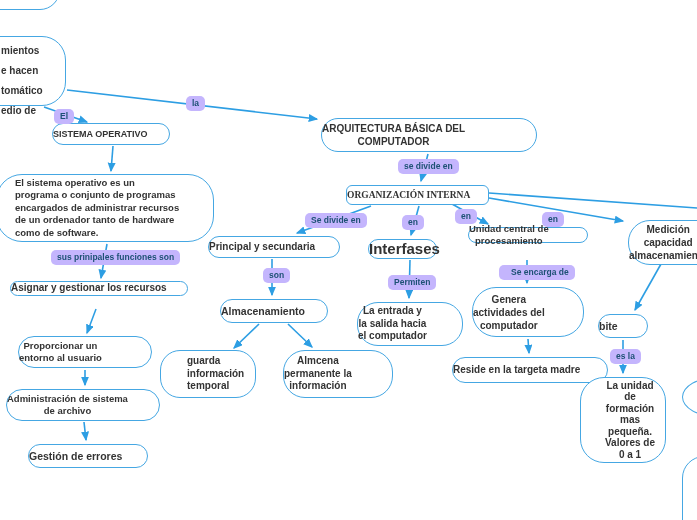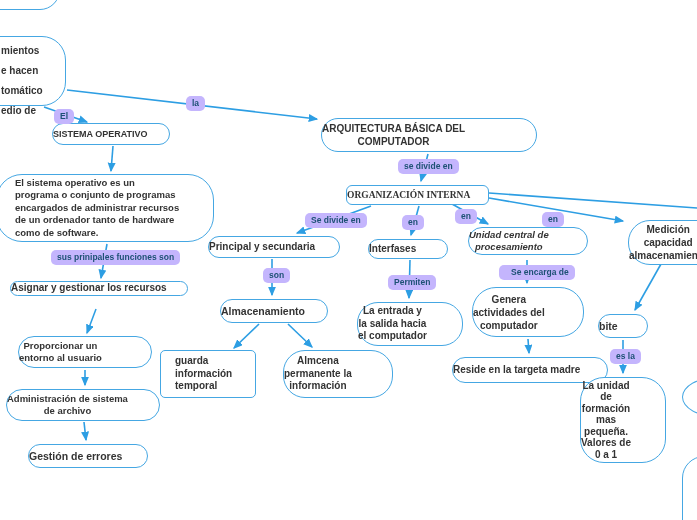--- a/index.html
+++ b/index.html
@@ -100,43 +100,43 @@
   </div>
 
   <div class="node" style="left:208px;top:236px;width:132px;height:22px;font-size:10px;border-radius:11px;">
     <span>Principal y secundaria</span>
   </div>
 
   <div class="node" style="left:220px;top:299px;width:108px;height:24px;font-size:10.5px;border-radius:12px;">
     <span>Almacenamiento</span>
   </div>
 
-  <div class="node leftalign" style="left:160px;top:350px;width:96px;height:48px;font-size:10px;line-height:12.5px;border-radius:5px;padding-left:14px;">
+  <div class="node leftalign" style="left:160px;top:350px;width:96px;height:48px;font-size:10px;line-height:12.5px;border-radius:20px;padding-left:26px;">
     <span>guarda
 información
 temporal</span>
   </div>
 
   <div class="node" style="left:283px;top:350px;width:110px;height:48px;font-size:10px;line-height:12.5px;border-radius:22px;">
     <span>Almcena
 permanente la
 información</span>
   </div>
 
-  <div class="node" style="left:368px;top:239px;width:80px;height:20px;font-size:10px;border-radius:10px;">
+  <div class="node" style="left:368px;top:239px;width:69px;height:20px;font-size:15px;border-radius:10px;">
     <span>Interfases</span>
   </div>
 
   <div class="node" style="left:357px;top:302px;width:106px;height:44px;font-size:10px;line-height:12.5px;border-radius:21px;">
     <span>La entrada y
 la salida hacia
 el computador</span>
   </div>
 
-  <div class="node" style="left:468px;top:227px;width:120px;height:28px;font-size:9.5px;line-height:12px;border-radius:16px;font-style:italic;">
+  <div class="node" style="left:468px;top:227px;width:120px;height:16px;font-size:9.5px;line-height:12px;border-radius:16px;">
     <span>Unidad central de
 procesamiento</span>
   </div>
 
   <div class="node" style="left:472px;top:287px;width:112px;height:50px;font-size:10px;line-height:13px;border-radius:24px;">
     <span>Genera
 actividades del
 computador</span>
   </div>
 
@@ -147,21 +147,21 @@
   <div class="node" style="left:628px;top:220px;width:120px;height:45px;font-size:10px;line-height:13px;border-radius:22px;">
     <span>Medición
 capacidad
 almacenamiento</span>
   </div>
 
   <div class="node" style="left:598px;top:314px;width:50px;height:24px;font-size:10.5px;border-radius:12px;">
     <span>bite</span>
   </div>
 
-  <div class="node" style="left:580px;top:377px;width:86px;height:86px;font-size:10px;line-height:11.5px;border-radius:24px;">
+  <div class="node" style="left:580px;top:377px;width:86px;height:86px;font-size:10px;line-height:11.5px;border-radius:24px;padding-left:24px;">
     <span>La unidad
 de
 formación
 mas
 pequeña.
 Valores de
 0 a 1</span>
   </div>
 
   <div class="clabel" style="left:54px;top:109px;">El</div>

